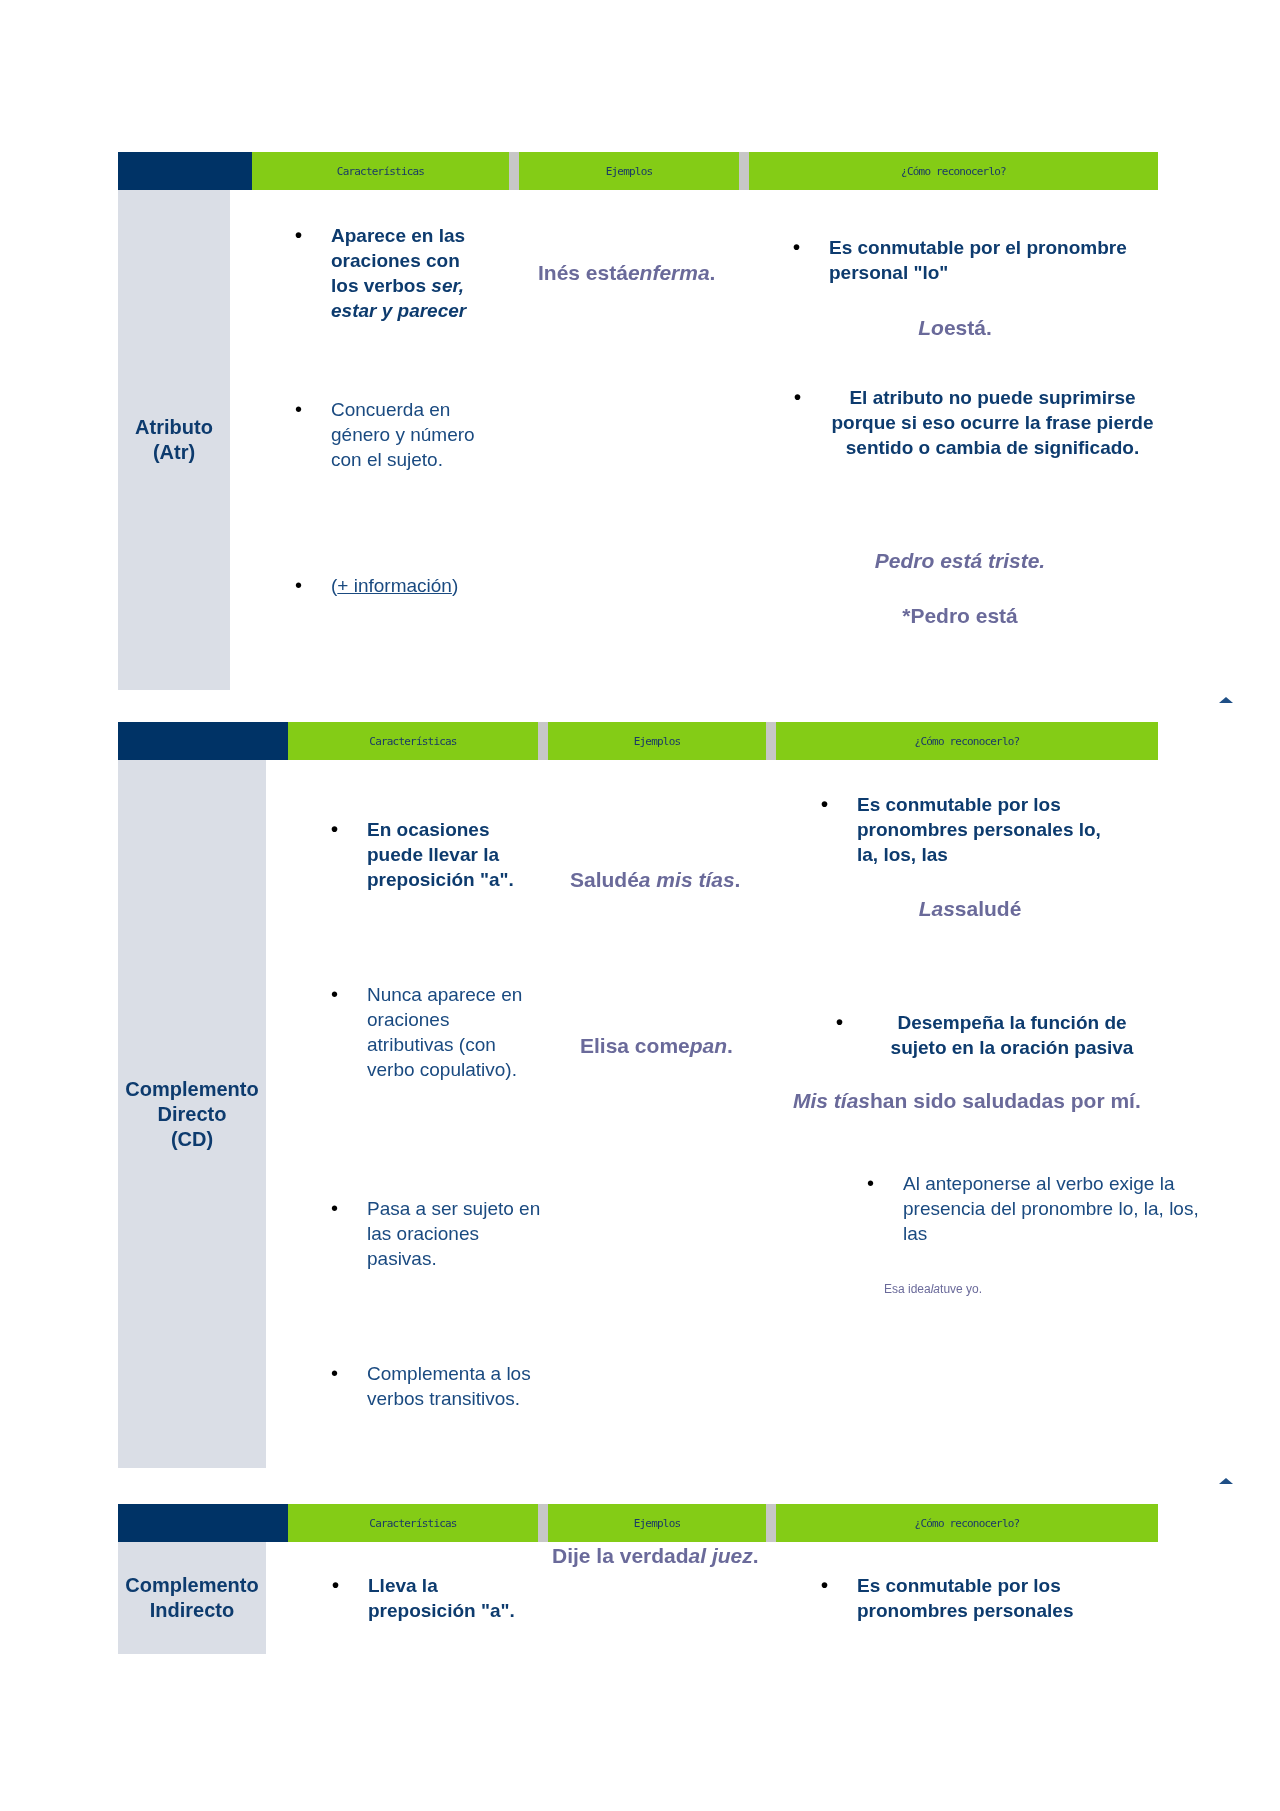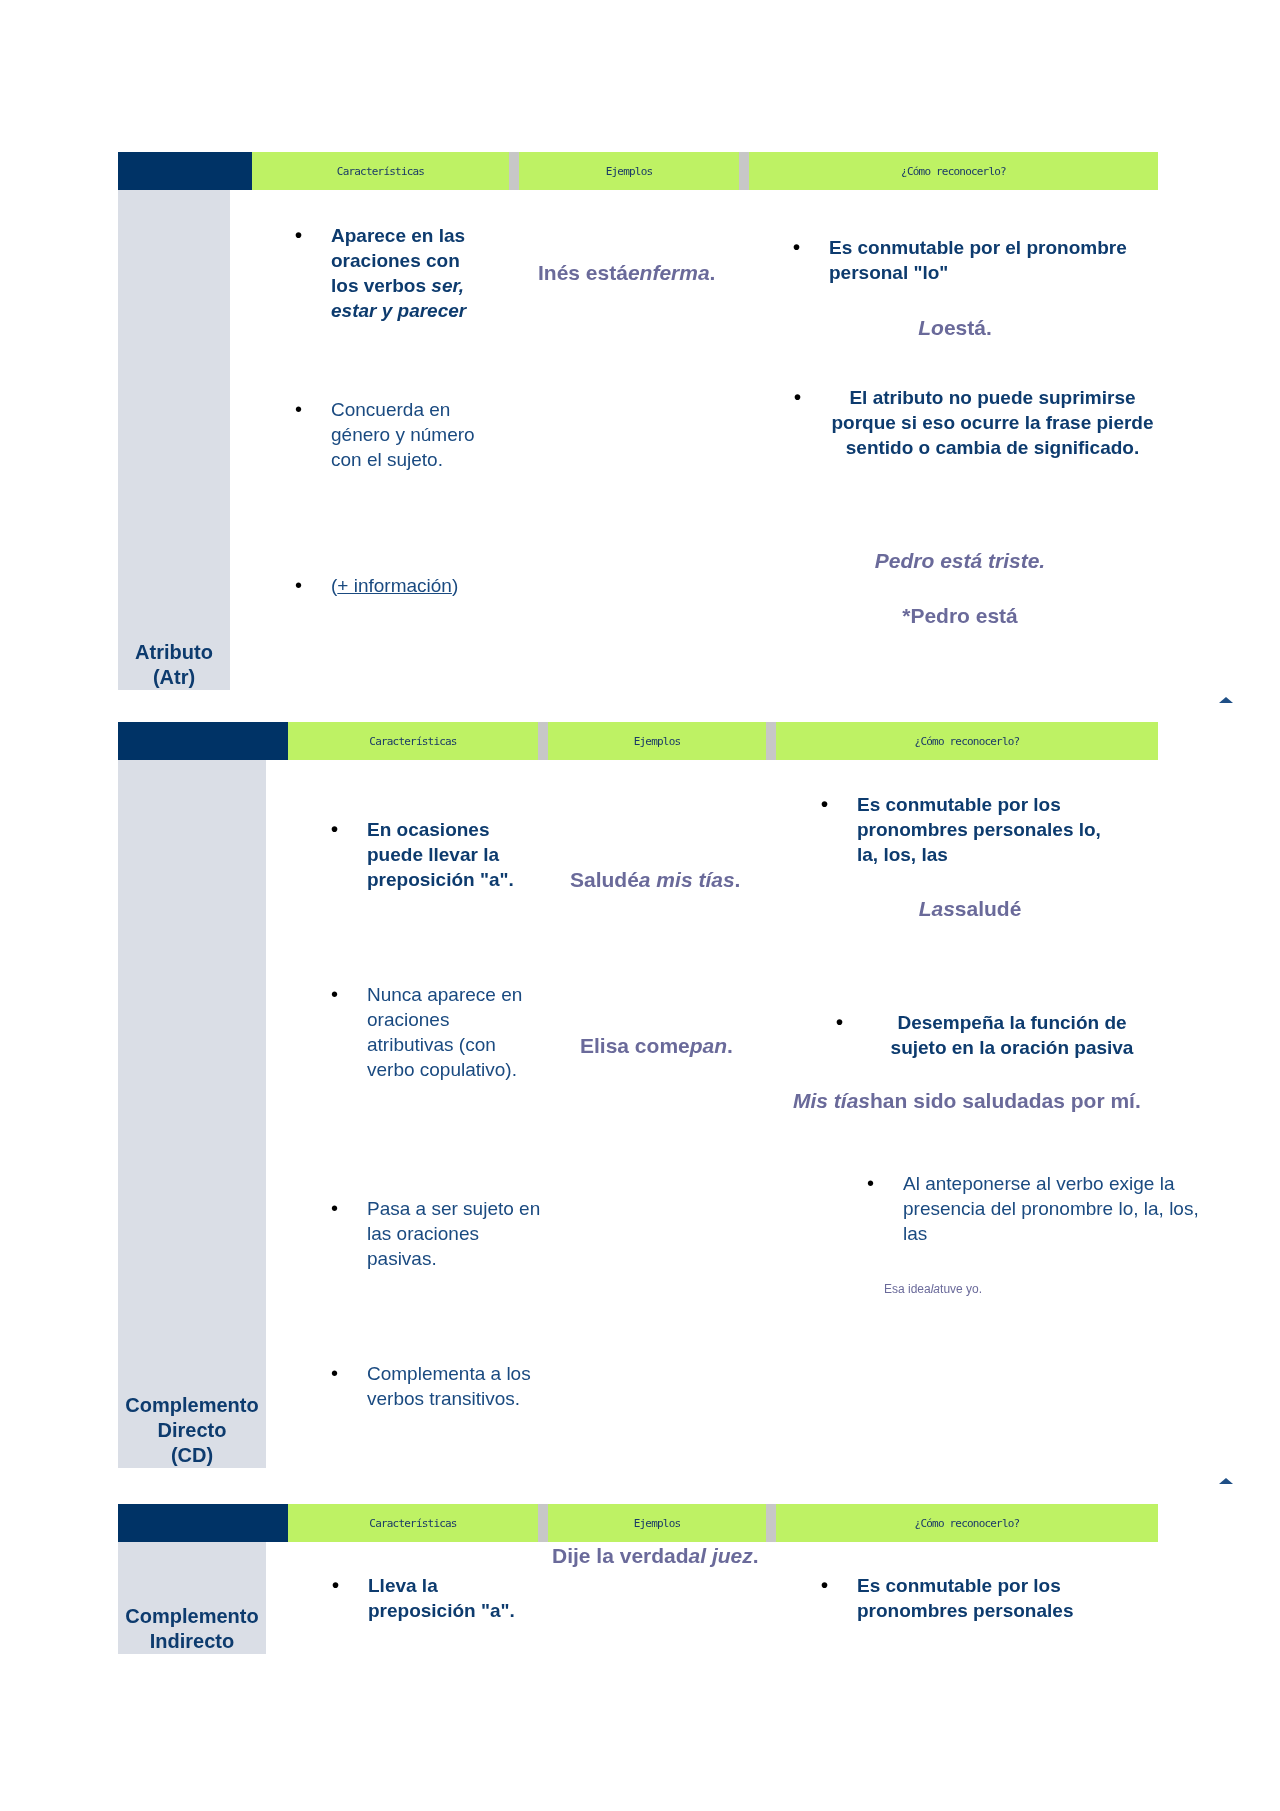--- a/index.html
+++ b/index.html
@@ -1,24 +1,24 @@
 <!DOCTYPE html>
 <html><head>
   <meta charset="utf-8">
   <style>
     html, body { margin: 0; padding: 0; background: #ffffff; }
     body { width: 1280px; height: 1811px; position: relative; overflow: hidden;
            font-family: "Liberation Sans", "DejaVu Sans", sans-serif; color: #0d3b6e; }
     .hdr-dark { position: absolute; background: #003366; height: 38px; }
-    .hdr-cell { position: absolute; background: #bef264; height: 38px; display: flex;
+    .hdr-cell { position: absolute; background: #84cc16; height: 38px; display: flex;
                 align-items: center; justify-content: center;
                 font-family: "DejaVu Sans Mono", monospace; font-size: 11px; color: #1b3a66;
                 letter-spacing: -0.8px; transform-origin: center; }
     .hdr-sep { position: absolute; background: #c7c7c7; width: 10px; height: 38px; }
-    .label-col { position: absolute; background: #dadee6; display: flex; align-items: flex-end;
+    .label-col { position: absolute; background: #dadee6; display: flex; align-items: center;
                  justify-content: center; text-align: center; font-weight: bold; font-size: 20px;
                  line-height: 25px; color: #0d3b6e; }
     .bullet { position: absolute; font-size: 19px; line-height: 25px; color: #1a4a80; }
     .bullet::before { content: "\2022"; position: absolute; left: -36px; top: 0; color: #000; font-size: 20px; }
     .b { font-weight: bold; color: #0d3b6e; }
     .ex { position: absolute; font-size: 21px; line-height: 25px; color: #6a6a9a; font-weight: bold; }
     .ex-n { position: absolute; font-size: 12px; line-height: 25px; color: #6a6a9a; }
     .center { text-align: center; }
     .up-arrow { position: absolute; width: 0; height: 0; border-left: 7px solid transparent;
                 border-right: 7px solid transparent; border-bottom: 6px solid #1f4f86; }

